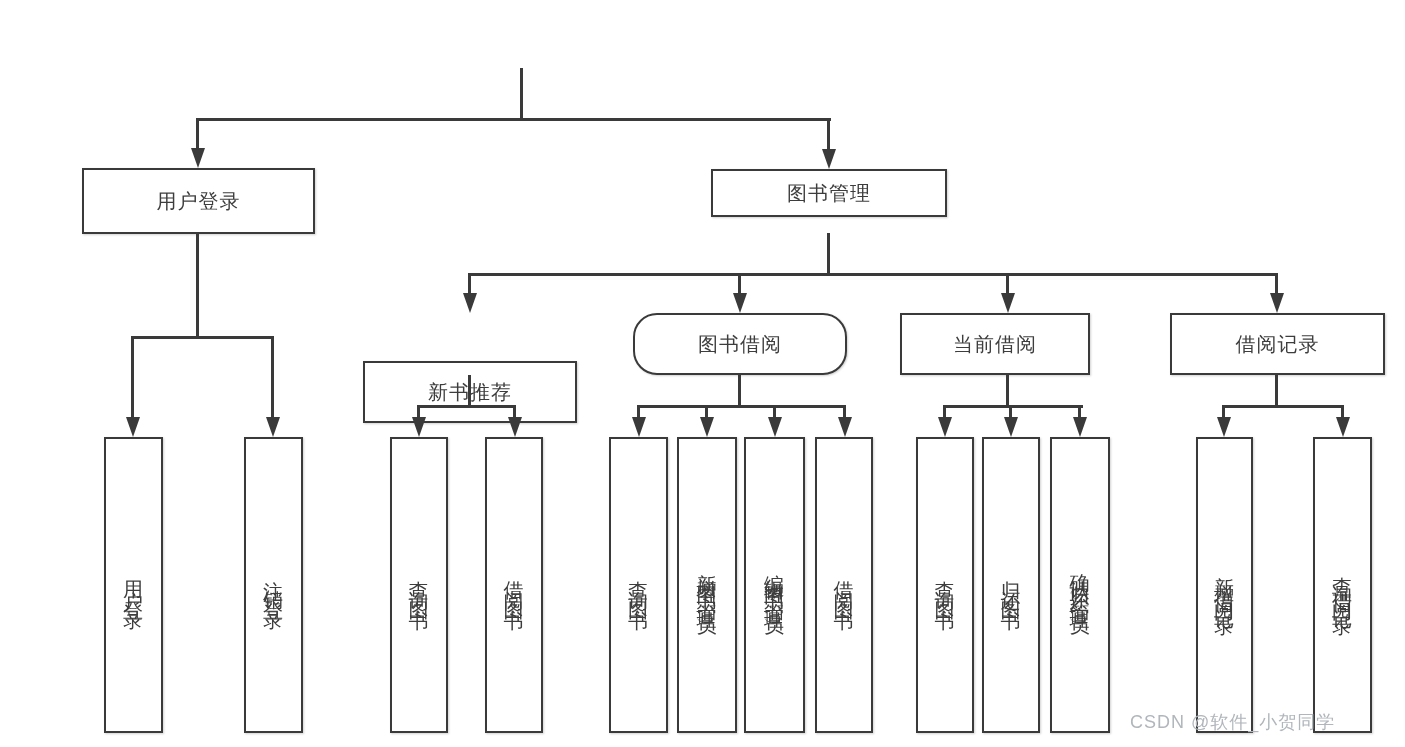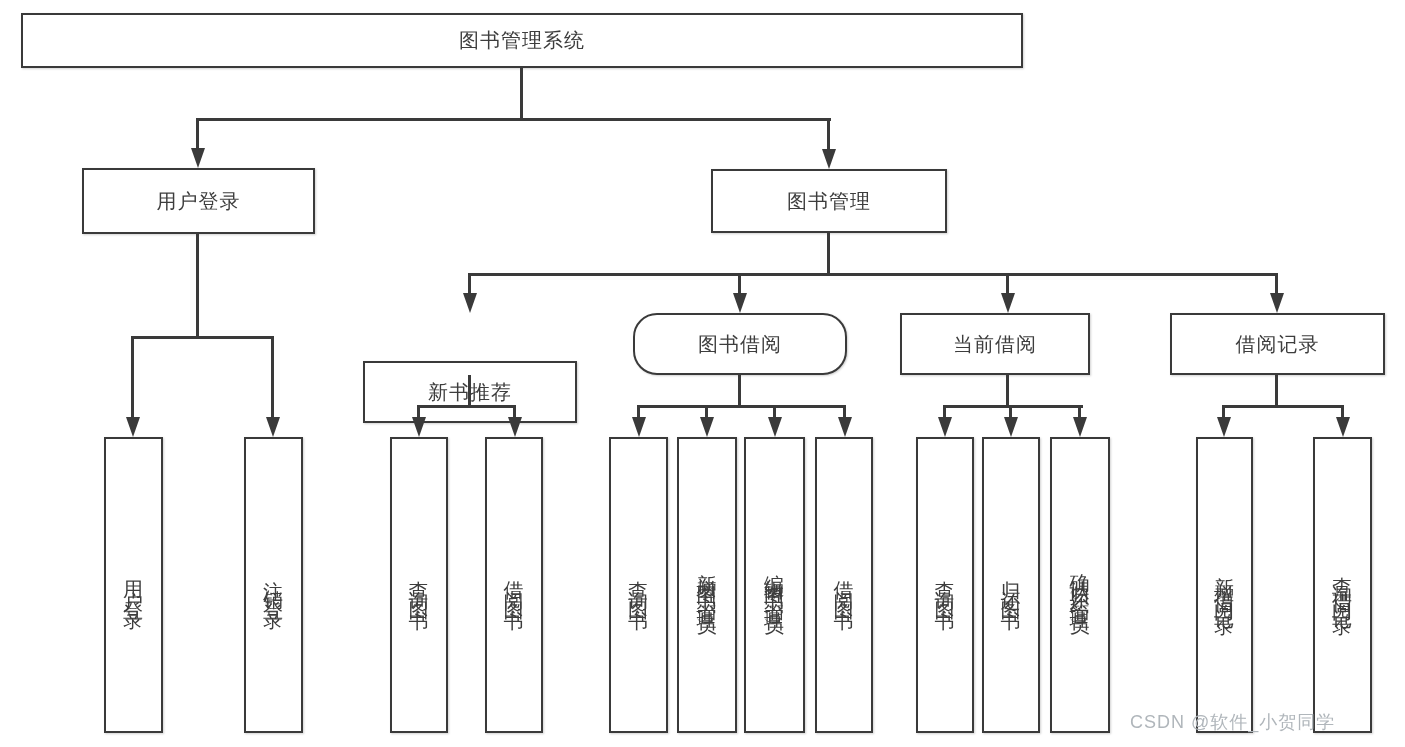--- a/index.html
+++ b/index.html
@@ -56,35 +56,32 @@
     letter-spacing:1px;
     white-space:nowrap;
     z-index:5;
   }
 </style>
 </head>
 <body>
 
 <div class="canvas">
 
-  <div class="box" style="left:21px;top:13px;width:1002px;height:55px;">
-    <span class="hlabel">图书管理系统</span>
-  </div>
 
   <div class="vline" style="left:520px;top:68px;height:53px;"></div>
   <div class="hline" style="left:197px;top:118px;width:634px;"></div>
   <div class="vline" style="left:196px;top:118px;height:33px;"></div>
   <div class="arrow" style="left:191px;top:148px;"></div>
   <div class="vline" style="left:827px;top:118px;height:33px;"></div>
   <div class="arrow" style="left:822px;top:149px;"></div>
 
   <div class="box" style="left:82px;top:168px;width:233px;height:66px;">
     <span class="hlabel">用户登录</span>
   </div>
-  <div class="box" style="left:711px;top:169px;width:236px;height:64px;">
+  <div class="box" style="left:711px;top:169px;width:236px;height:48px;">
     <span class="hlabel">图书管理</span>
   </div>
 
   <div class="vline" style="left:196px;top:234px;height:105px;"></div>
   <div class="hline" style="left:131px;top:336px;width:143px;"></div>
   <div class="vline" style="left:131px;top:336px;height:84px;"></div>
   <div class="arrow" style="left:126px;top:417px;"></div>
   <div class="vline" style="left:271px;top:336px;height:84px;"></div>
   <div class="arrow" style="left:266px;top:417px;"></div>
 

